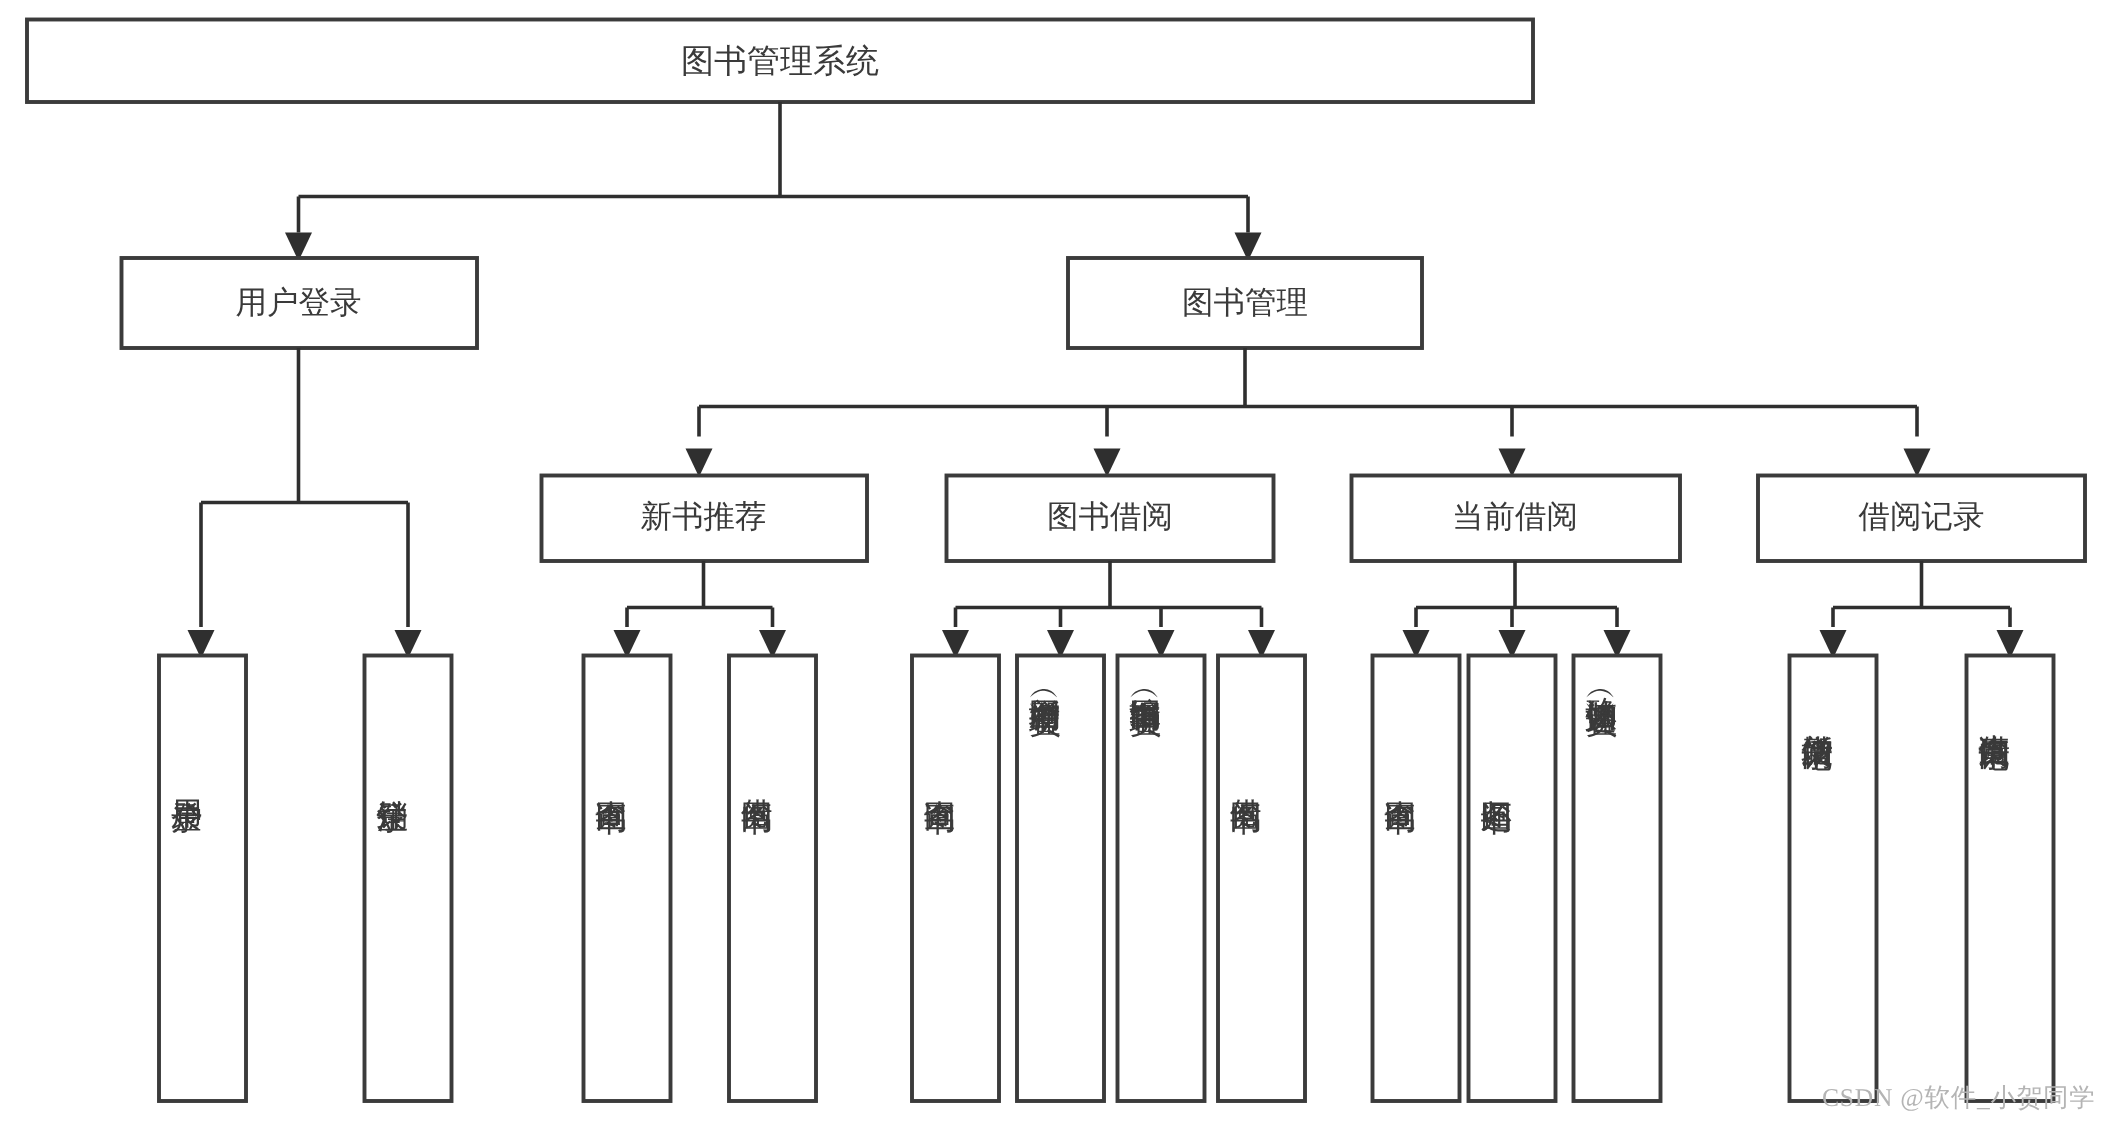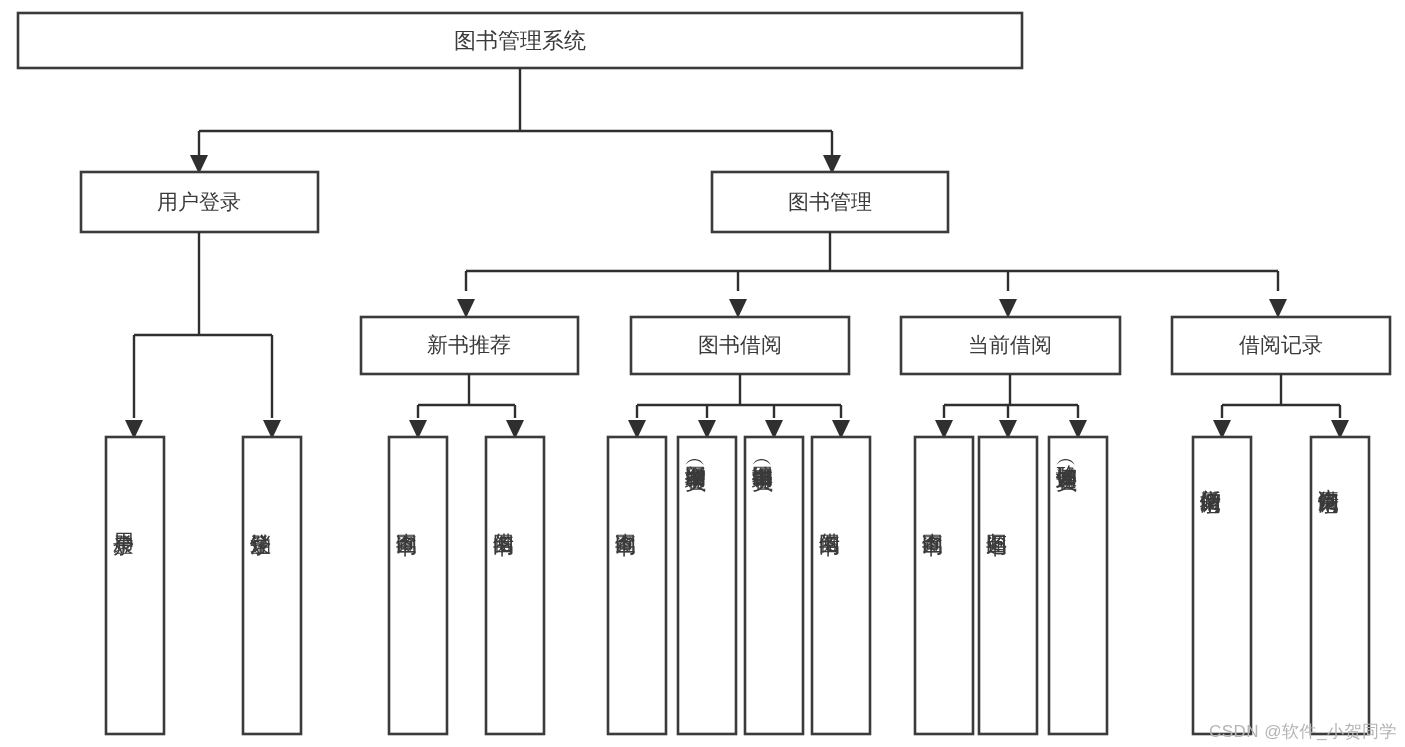--- a/index.html
+++ b/index.html
@@ -65,21 +65,21 @@
     text-orientation: upright;
     letter-spacing: 1px;
     white-space: nowrap;
     text-align: left;
     pointer-events: none;
   }
   .watermark {
     position: absolute;
     right: 8px;
     bottom: 4px;
-    font-family: Liberation Sans, sans-serif;
+    font-family: Liberation Serif, serif;
     font-size: 17px;
     color: #b4b4b4;
     letter-spacing: 0.5px;
     user-select: none;
   }
 </style>
 </head>
 <body>
 
 <div id="diagram-root">

